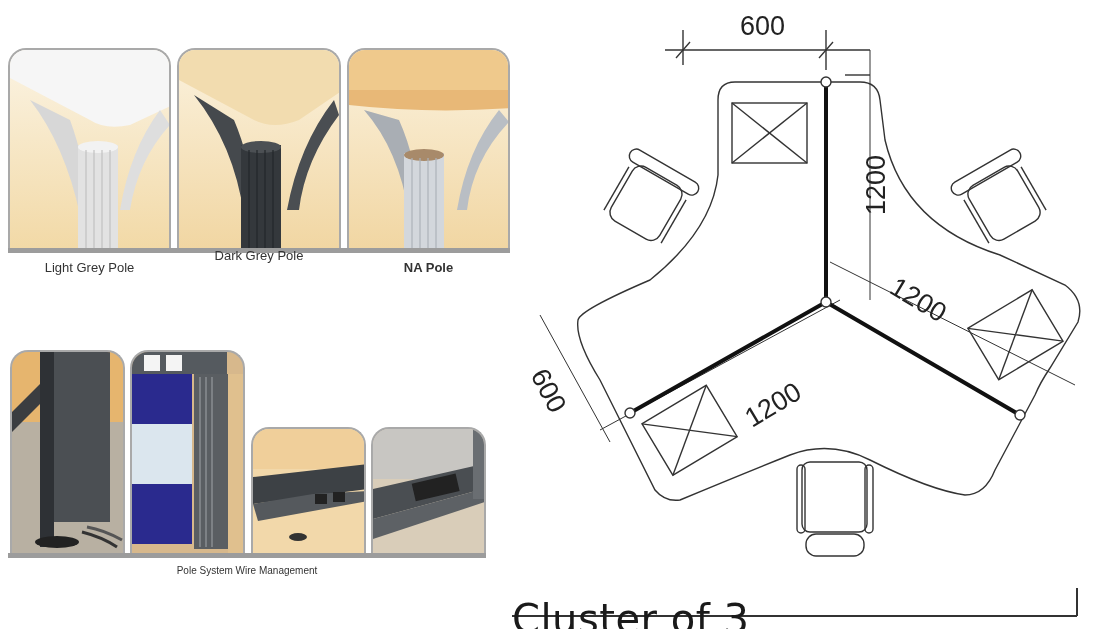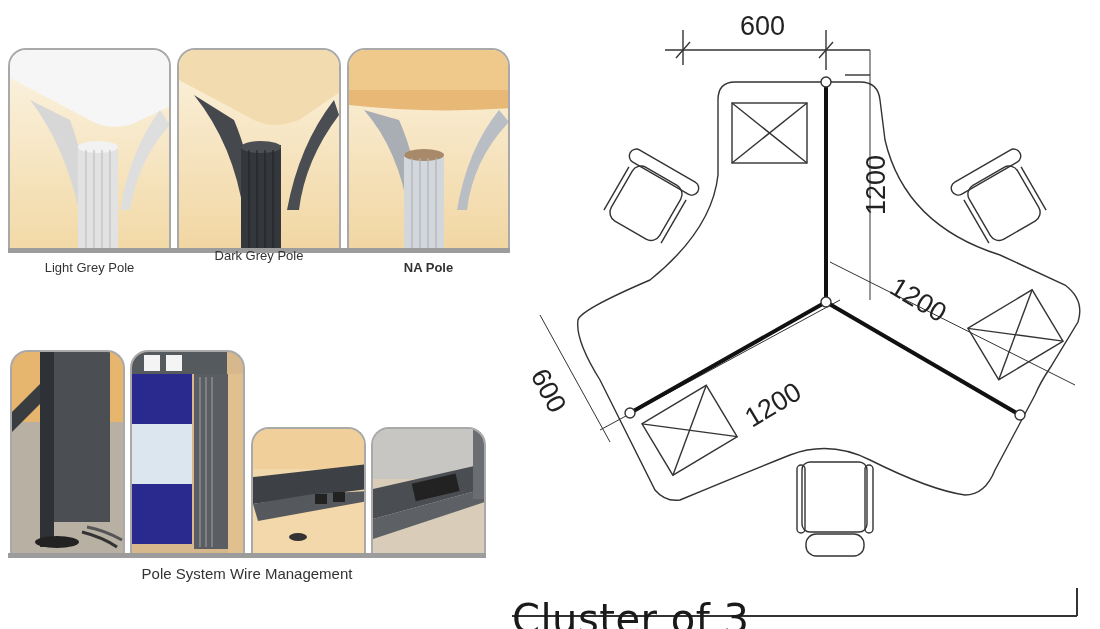--- a/index.html
+++ b/index.html
@@ -2,21 +2,21 @@
 <html><head>
   <meta charset="utf-8">
   <style>
     html, body { margin:0; padding:0; background:#ffffff; }
     body { width:1100px; height:629px; position:relative; overflow:hidden;
            font-family:"Liberation Sans", sans-serif; color:#333; }
     .panel { position:absolute; border-radius:18px 18px 0 0; overflow:hidden;
              border:2px solid #a9a9a9; border-bottom:none; box-sizing:border-box; }
     .shelf { position:absolute; height:5px; background:#9c9c9c; }
     .caption { position:absolute; font-size:13px; color:#333; text-align:center; }
-    .caption.small { font-size:15px; }
+    .caption.small { font-size:10px; }
     .diagram { position:absolute; left:500px; top:0; }
     .title { position:absolute; left:512px; top:572px; font-family:"DejaVu Sans", sans-serif;
              font-weight:normal; font-size:40px; color:#1a1a1a; letter-spacing:0.5px;margin-top:24px; }
   </style>
 </head>
 <body>
 
 <div>
   <div class="panel" style="left:8px;top:48px;width:163px;height:202px;background:linear-gradient(#fbf4e4,#f2d9a6);">
     <svg width="163" height="202" viewBox="0 0 163 202">

